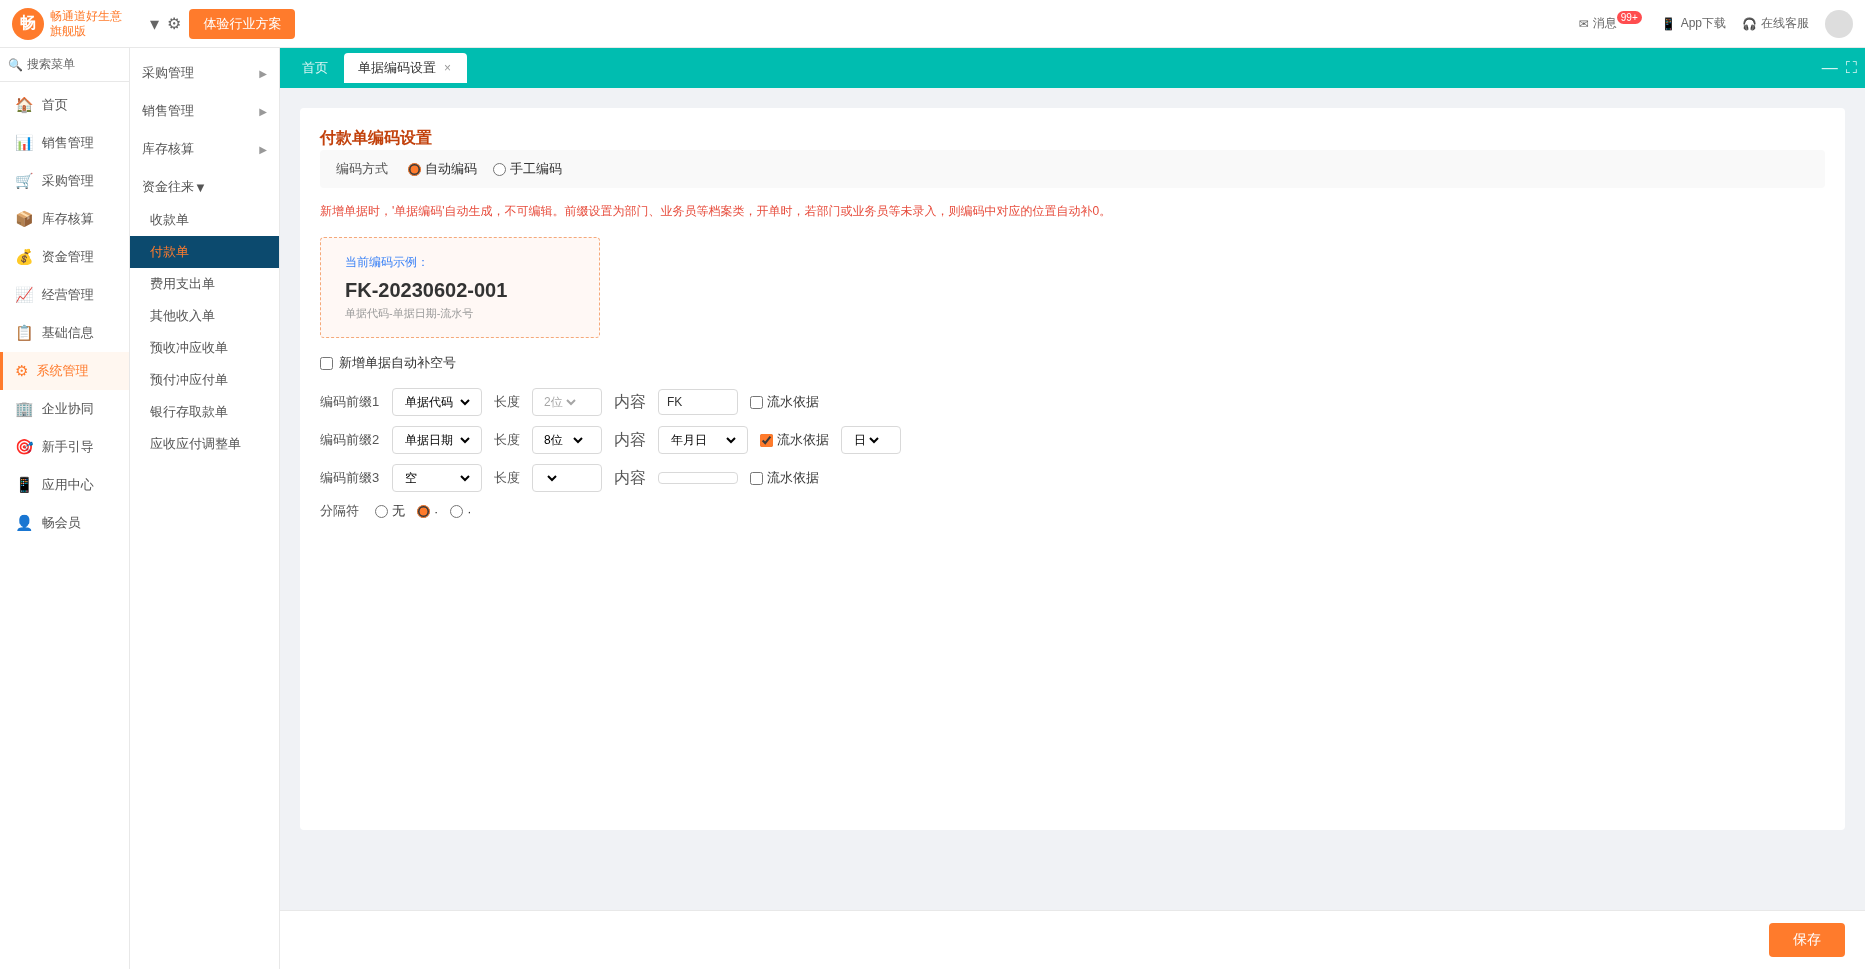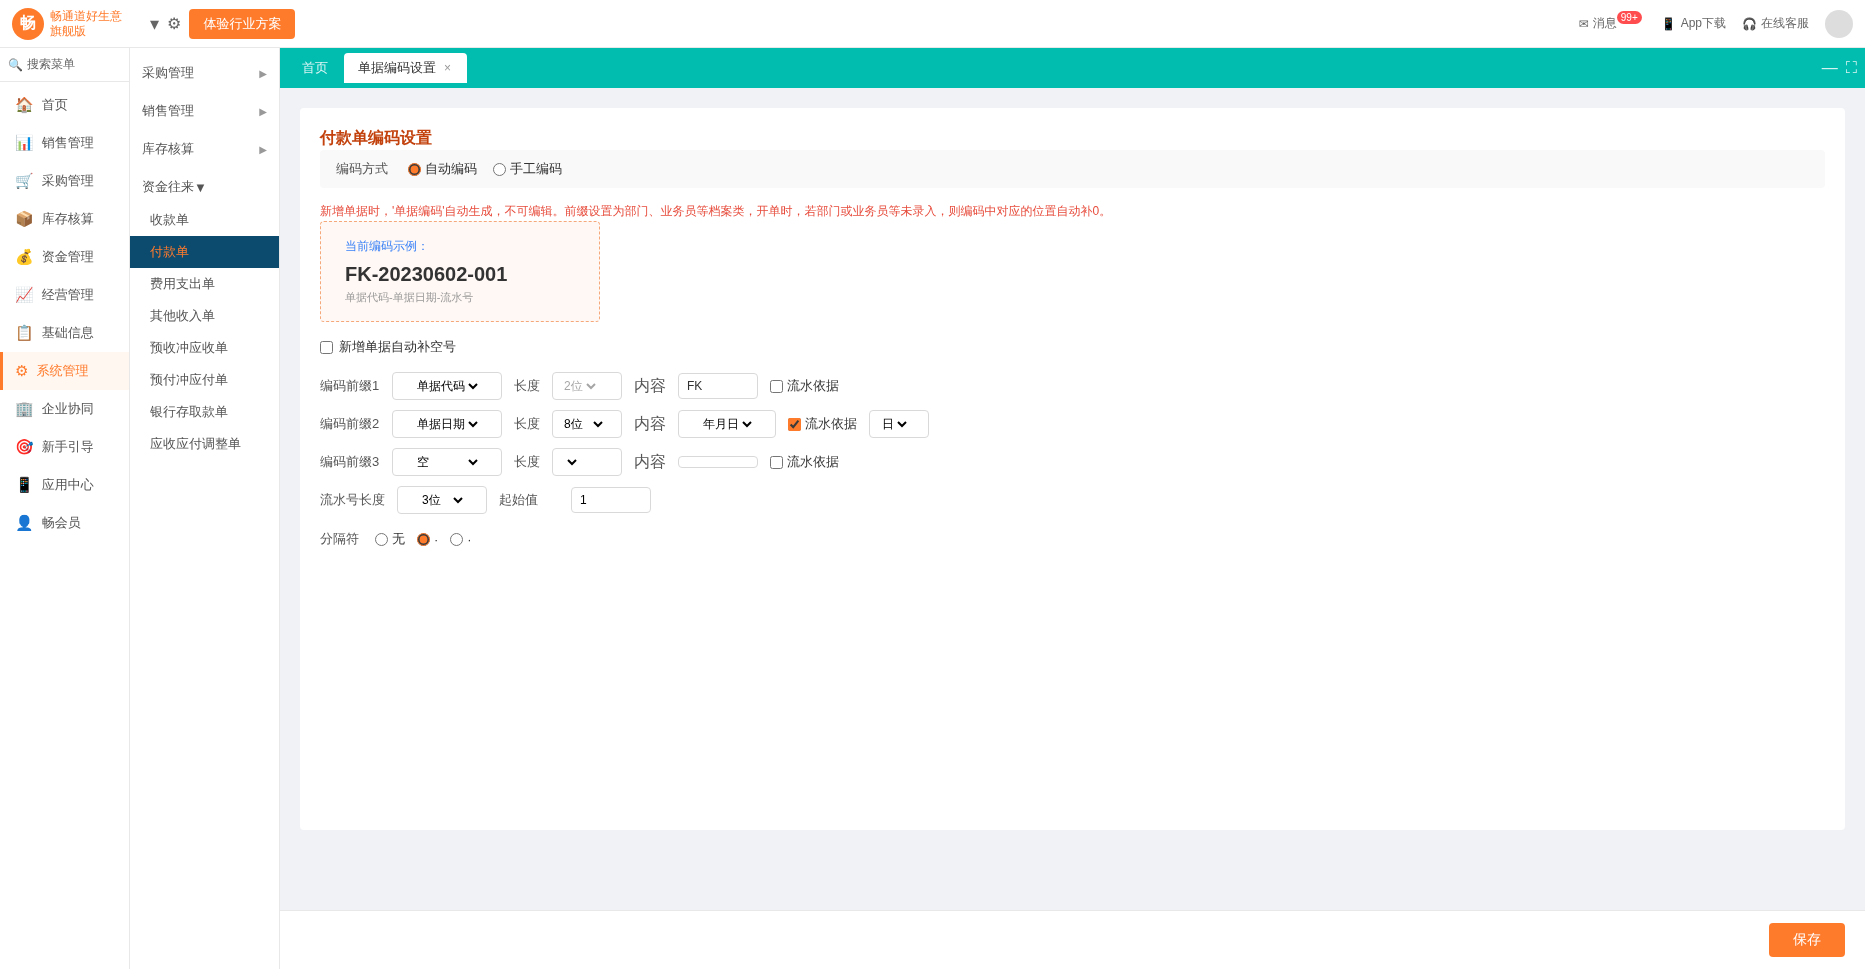--- a/index.html
+++ b/index.html
@@ -242,20 +242,21 @@
     }
     .encode-method-label { color: #555; font-size: 13px; }
     .radio-group { display: flex; align-items: center; gap: 16px; }
     .radio-item { display: flex; align-items: center; gap: 4px; cursor: pointer; }
     .radio-item input[type=radio] { accent-color: #ff7b2c; }
 
     
     .info-text {
       font-size: 12px;
       color: #666;
+      margin-bottom: 16px;
       line-height: 1.6;
     }
     .info-text span { color: #e74c3c; }
 
     
     .preview-box {
       border: 1px dashed #f5a97a;
       background: #fff8f5;
       border-radius: 4px;
       padding: 16px 24px;
@@ -278,21 +279,21 @@
     .form-row {
       display: flex;
       align-items: center;
       gap: 12px;
       margin-bottom: 10px;
     }
     .form-label { color: #555; font-size: 13px; min-width: 60px; }
     .form-select {
       border: 1px solid #d9d9d9;
       border-radius: 4px;
-      padding: 5px 20px;
+      padding: 5px 8px;
       font-size: 12px;
       background: #fff;
       cursor: pointer;
       display: flex;
       align-items: center;
       gap: 4px;
       min-width: 90px;
       position: relative;
     }
     .form-select select {
@@ -719,33 +720,20 @@
           </div>
           <span class="content-label">内容</span>
           <div class="content-value"></div>
           <label class="stream-checkbox">
             <input type="checkbox" style="">
             <span>流水依据</span>
           </label>
         </div>
 
         
-        <div class="serial-row">
-          <span class="form-label">流水号长度</span>
-          <div class="form-select">
-            <select>
-              <option selected="">3位</option>
-              <option>4位</option>
-              <option>5位</option>
-              <option>6位</option>
-            </select>
-          </div>
-          <span class="form-label">起始值</span>
-          <input type="text" class="start-value-input" value="1" style="">
-        </div>
 
         
         <div class="separator-row">
           <span class="separator-label">分隔符</span>
           <div class="separator-options">
             <label class="radio-sep">
               <input type="radio" name="separator" value="none" style="">
               <span>无</span>
             </label>
             <label class="radio-sep">

